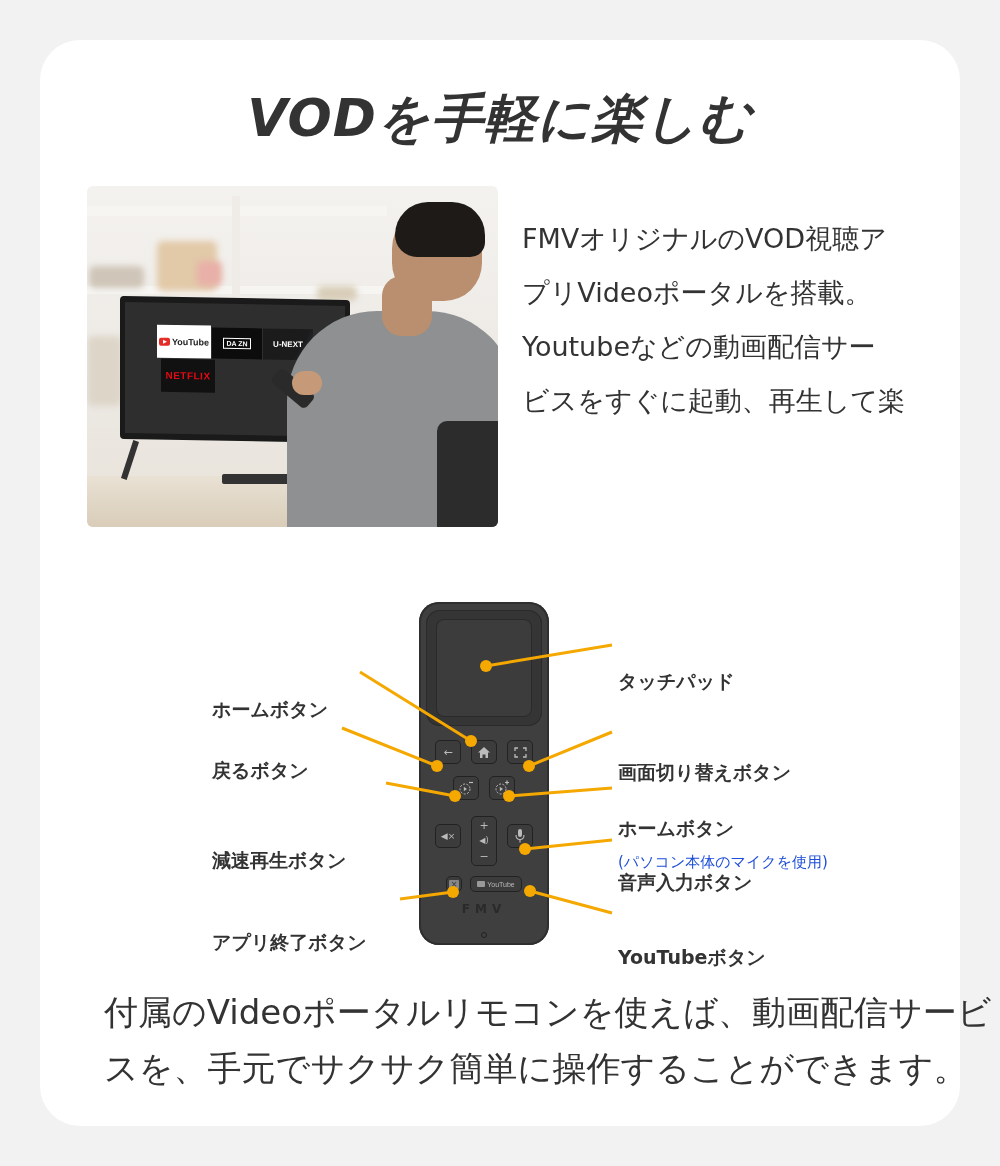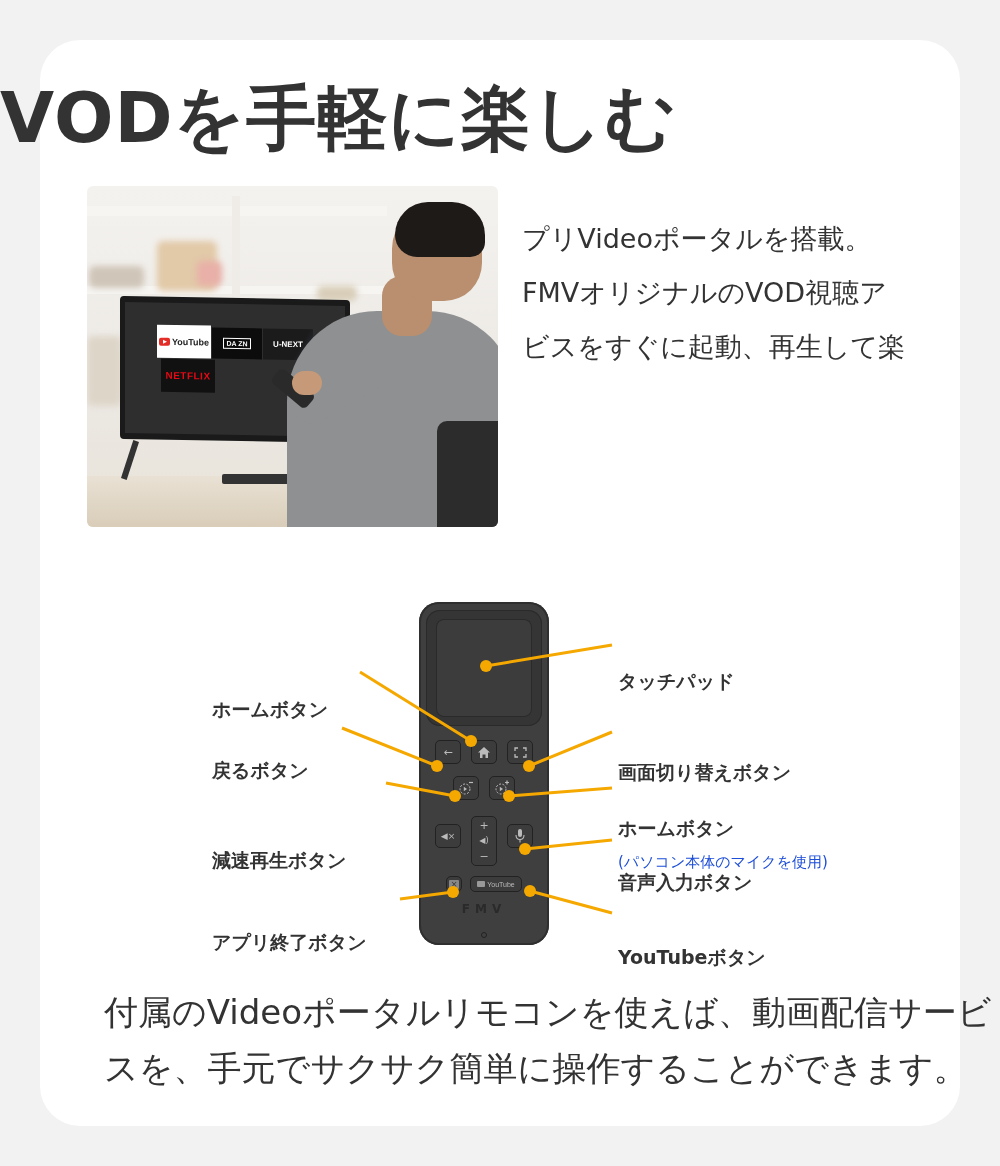--- a/index.html
+++ b/index.html
@@ -5,22 +5,22 @@
   html, body { margin:0; padding:0; }
   body {
     width:1000px; height:1166px; background:#f2f2f2; position:relative; overflow:hidden;
     font-family:"DejaVu Sans", "Liberation Sans", sans-serif; color:#333;
   }
   .card {
     position:absolute; left:40px; top:40px; width:920px; height:1086px;
     background:#fff; border-radius:40px;
   }
   .title {
-    position:absolute; left:0; top:78px; width:1000px; 
-    font-size:70px; font-weight:bold; color:#333; letter-spacing:1px; line-height:80px;
+    position:absolute; left:0; top:78px; width:1000px; text-align:center;
+    font-size:52px; font-weight:bold; color:#333; letter-spacing:1px; line-height:80px;font-style:italic;
   }
   
   .photo {
     position:absolute; left:87px; top:186px; width:411px; height:341px; border-radius:6px; overflow:hidden;
     background:linear-gradient(180deg,#f4f2ef 0%,#ece9e4 60%,#e8e2d8 100%);
   }
   .shelf { position:absolute; background:#f6f5f2; }
   .blur-obj { position:absolute; border-radius:6px; filter:blur(3px); }
   .monitor {
     position:absolute; left:33px; top:112px; width:230px; height:143px; background:#1a1a1a;
@@ -117,22 +117,23 @@
   <div class="arm"></div>
   <div class="person-neck"></div>
   <div class="person-head"></div>
   <div class="person-hair"></div>
   <div class="remote-small"></div>
   <div class="hand"></div>
   <div class="chair"></div>
 </div>
 
 <div class="desc">
+  <div>FMVオリジナルのVOD視聴ア</div>
   <div>プリVideoポータルを搭載。</div>
-  <div>FMVオリジナルのVOD視聴ア</div>
+  <div>Youtubeなどの動画配信サー</div>
   <div>ビスをすぐに起動、再生して楽</div>
 </div>
 
 <div class="remote">
   <div class="pad-outer">
     <div class="pad-inner"></div>
   </div>
   <div class="rbtn small" style="left:16px;top:138px;">
     <span>←</span>
   </div>

